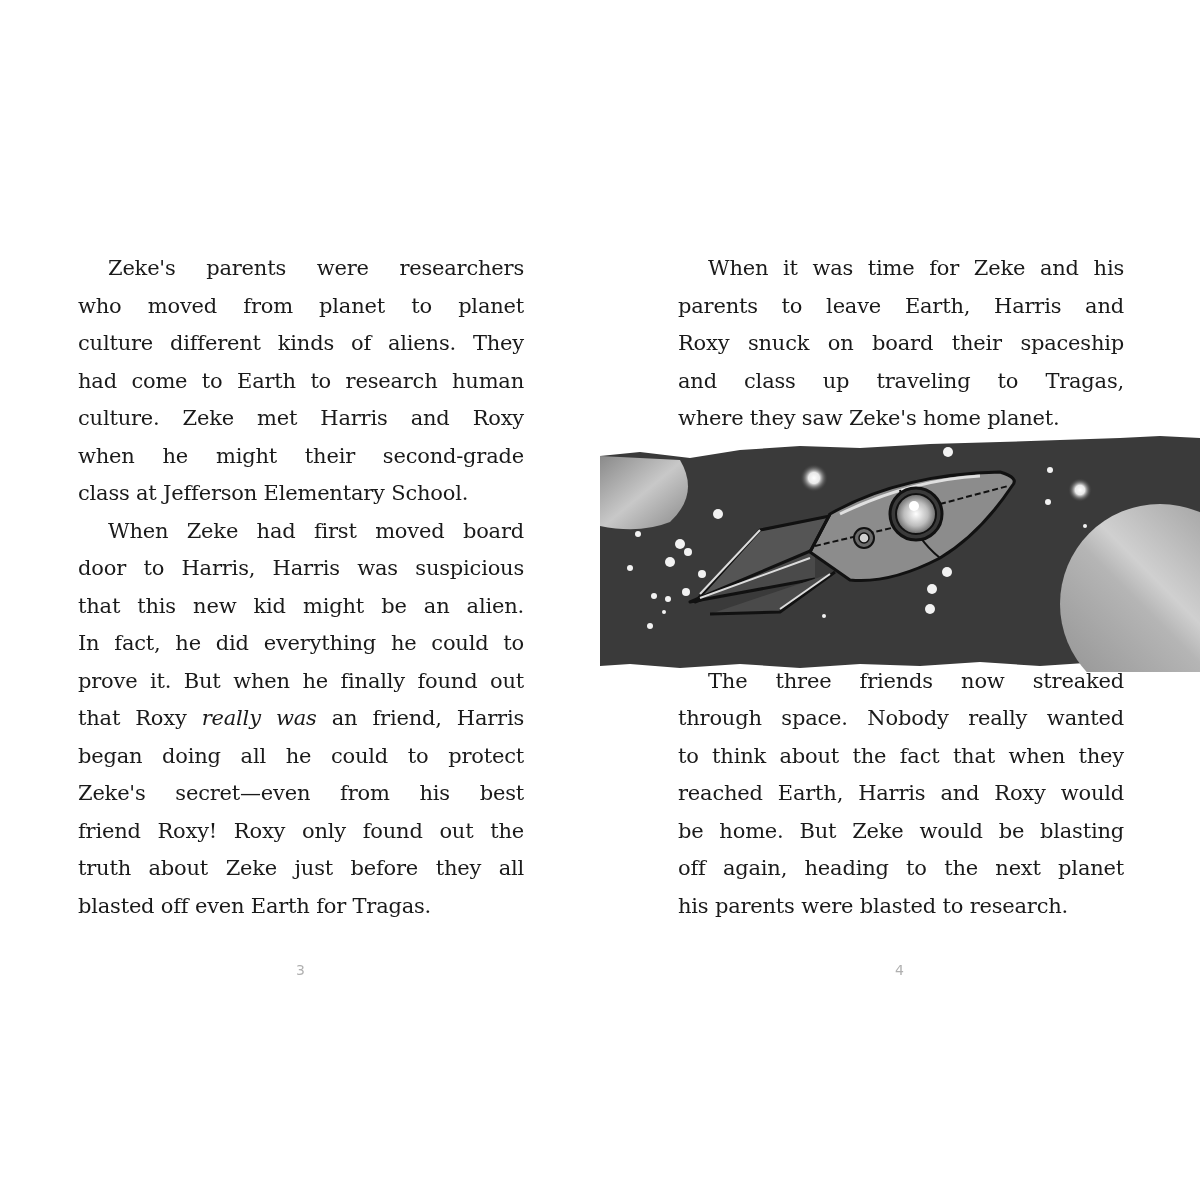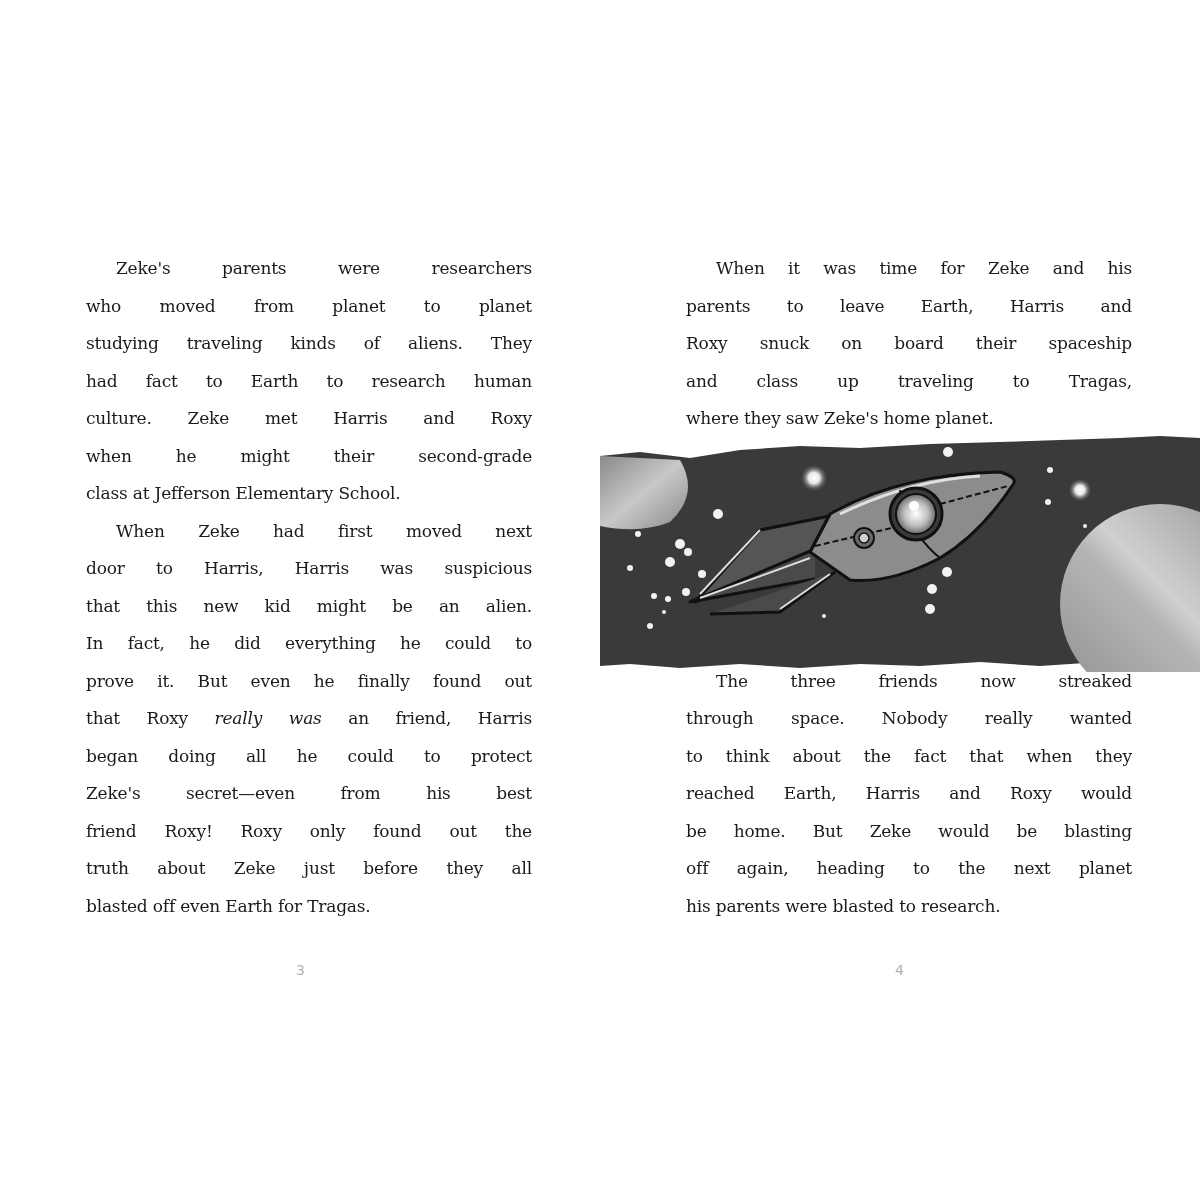--- a/index.html
+++ b/index.html
@@ -1,45 +1,45 @@
 <!DOCTYPE html>
 <html><head>
 <meta charset="utf-8">
 <style>
   html, body { margin: 0; padding: 0; background: #ffffff; }
   body { width: 1200px; height: 1200px; position: relative; overflow: hidden;
          font-family: "DejaVu Serif", "Liberation Serif", serif; color: #1a1a1a; }
   .page { position: absolute; top: 0; }
   .col { position: absolute; width: 446px; }
-  .line { position: absolute; left: 8px; width: 446px; height: 30px; font-size: 17px;
+  .line { position: absolute; left: 0; width: 446px; height: 30px; font-size: 21px;
           line-height: 30px; white-space: nowrap; text-align: justify; text-align-last: justify; letter-spacing: -0.2px; }
   .line.last { text-align-last: left; }
   .line.indent { padding-left: 30px; width: 416px; }
   .pg-num { position: absolute; font-size: 14px; color: #b0b0b0; font-family: "DejaVu Sans", sans-serif; }
   em { }
   .illo { position: absolute; left: 600px; top: 434px; width: 600px; height: 238px; }
 </style>
 </head>
 <body>
 
 <div class="page">
   <div class="col" style="left:78px; top:0;">
     <div class="line indent" style="top:253px">Zeke's parents were researchers</div>
     <div class="line" style="top:291px">who moved from planet to planet</div>
-    <div class="line" style="top:328px">studying traveling kinds of aliens. They</div>
-    <div class="line" style="top:366px">had fact to Earth to research human</div>
+    <div class="line" style="top:328px">culture different kinds of aliens. They</div>
+    <div class="line" style="top:366px">had come to Earth to research human</div>
     <div class="line" style="top:403px">culture. Zeke met Harris and Roxy</div>
     <div class="line" style="top:441px">when he might their second-grade</div>
     <div class="line last" style="top:478px">class at Jefferson Elementary School.</div>
 
-    <div class="line indent" style="top:516px">When Zeke had first moved next</div>
+    <div class="line indent" style="top:516px">When Zeke had first moved board</div>
     <div class="line" style="top:553px">door to Harris, Harris was suspicious</div>
     <div class="line" style="top:591px">that this new kid might be an alien.</div>
     <div class="line" style="top:628px">In fact, he did everything he could to</div>
-    <div class="line" style="top:666px">prove it. But even he finally found out</div>
+    <div class="line" style="top:666px">prove it. But when he finally found out</div>
     <div class="line" style="top:703px"><span>that Roxy </span><em>really was</em><span> an friend, Harris</span></div>
     <div class="line" style="top:741px">began doing all he could to protect</div>
     <div class="line" style="top:778px">Zeke's secret—even from his best</div>
     <div class="line" style="top:816px">friend Roxy! Roxy only found out the</div>
     <div class="line" style="top:853px">truth about Zeke just before they all</div>
     <div class="line last" style="top:891px">blasted off even Earth for Tragas.</div>
   </div>
   <div class="pg-num" style="left:296px; top:962px;">3</div>
 </div>
 

